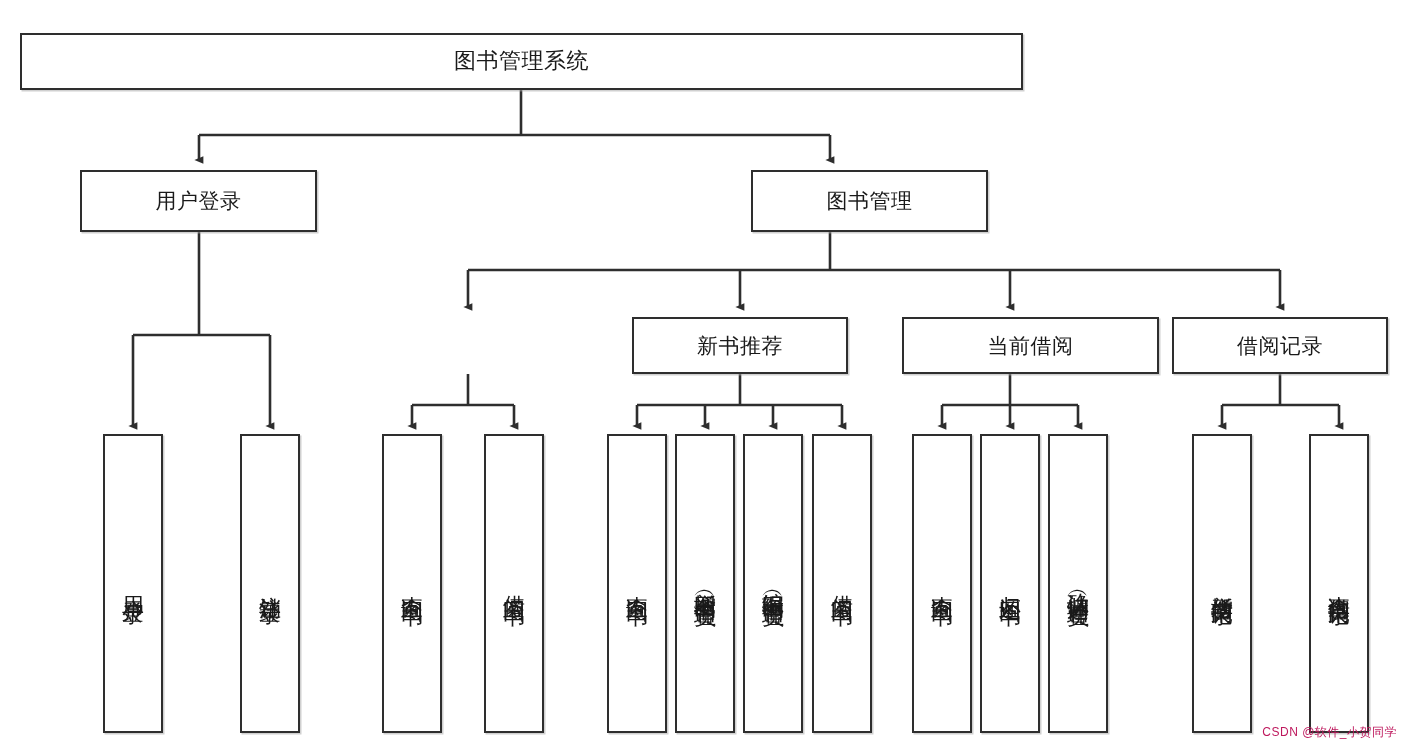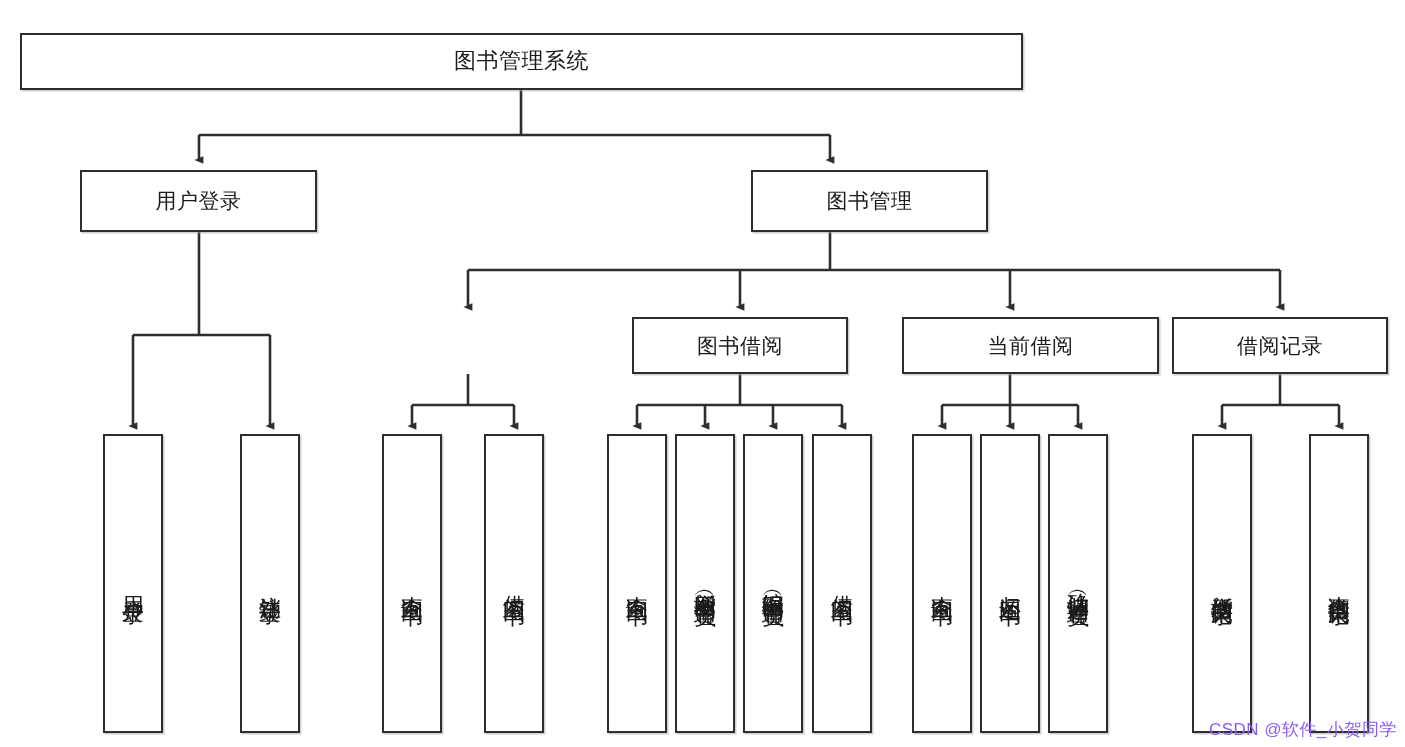--- a/index.html
+++ b/index.html
@@ -46,22 +46,22 @@
     font-size:22px;
     line-height:1.0;
     letter-spacing:3px;
     white-space:nowrap;
   }
   .node.v.tall .lbl{letter-spacing:2px;}
 
   .watermark{
     position:absolute;
     right:8px;bottom:6px;
-    font-size:17px;
-    color:#8b5cf6;
+    font-size:12px;
+    color:#be185d;
     letter-spacing:0.5px;
     white-space:nowrap;
     pointer-events:none;
   }
 </style>
 </head>
 <body>
 
 <div id="canvas">
 
@@ -120,21 +120,21 @@
   </div>
 
   <div class="node h" style="left:80px;top:170px;width:237px;height:62px;">
     <span class="lbl">用户登录</span>
   </div>
   <div class="node h" style="left:711px;top:170px;width:237px;height:62px;margin-left:40px;">
     <span class="lbl">图书管理</span>
   </div>
 
   <div class="node h" style="left:632px;top:317px;width:216px;height:57px;">
-    <span class="lbl">图书借阅</span>
+    <span class="lbl">新书推荐</span>
   </div>
   <div class="node h" style="left:902px;top:317px;width:257px;height:57px;">
     <span class="lbl">当前借阅</span>
   </div>
   <div class="node h" style="left:1172px;top:317px;width:216px;height:57px;">
     <span class="lbl">借阅记录</span>
   </div>
 
   <div class="node v" style="left:103px;top:434px;width:60px;height:299px;">
     <span class="lbl">用户登录</span>

